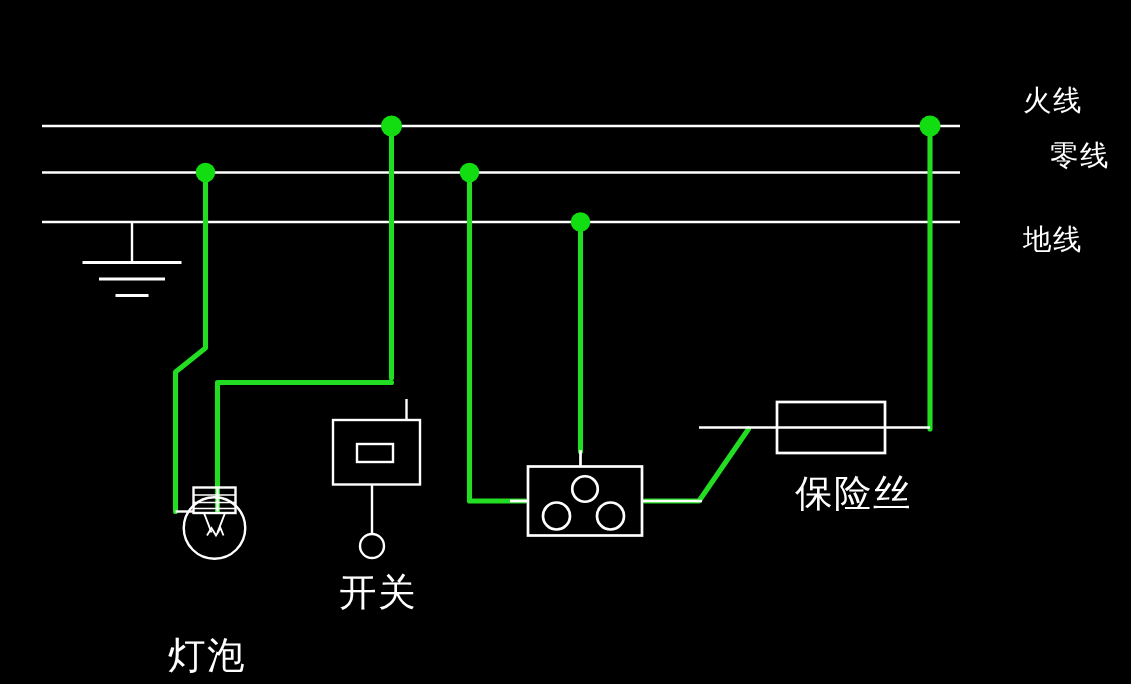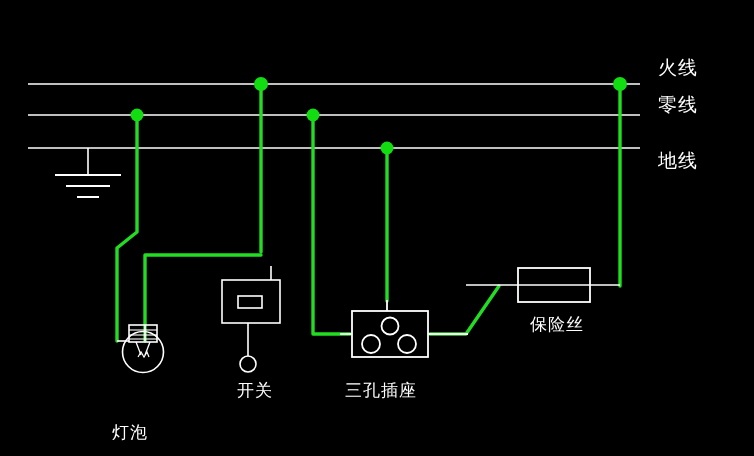--- a/index.html
+++ b/index.html
@@ -32,26 +32,26 @@
     left: 0;
     top: 0;
     width: 754px;
     height: 456px;
     pointer-events: none;
   }
   .cjk-label {
     position: absolute;
     color: #ffffff;
     font-family: "DejaVu Sans", sans-serif;
-    font-size: 17px;
+    font-size: 25px;
     line-height: 1.05;
     white-space: nowrap;
     letter-spacing: 1px;
   }
-  .rail-label { font-size: 19px; }
+  .rail-label { font-size: 19px; margin-left: 24px; }
 </style>
 </head>
 <body>
 
 <div id="canvas-wrap">
 
   <svg id="diagram" viewBox="0 0 754 456" xmlns="http://www.w3.org/2000/svg">
 
     <rect x="0" y="0" width="754" height="456" fill="#000000"></rect>
 
@@ -128,27 +128,26 @@
       <rect x="518" y="268" width="72" height="34"></rect>
       <line x1="466" y1="285" x2="620" y2="285" stroke-width="1.6"></line>
     </g>
 
   </svg>
 
   <div class="label-layer">
 
     <div class="cjk-label rail-label" style="left:658px; top:58px;">火线</div>
 
-    <div class="cjk-label rail-label" style="left:658px; top:95px;">零线</div>
+    <div class="cjk-label rail-label" style="left:676px; top:95px;">零线</div>
 
     <div class="cjk-label rail-label" style="left:658px; top:151px;">地线</div>
 
     <div class="cjk-label" style="left:112px; top:424px;">灯泡</div>
 
-    <div class="cjk-label" style="left:237px; top:382px;text-align:center;">开关</div>
+    <div class="cjk-label" style="left:226px; top:382px;text-align:center;">开关</div>
 
-    <div class="cjk-label" style="left:345px; top:382px;">三孔插座</div>
 
     <div class="cjk-label" style="left:530px; top:316px;">保险丝</div>
 
   </div>
 
 </div>
 
 </body></html>

